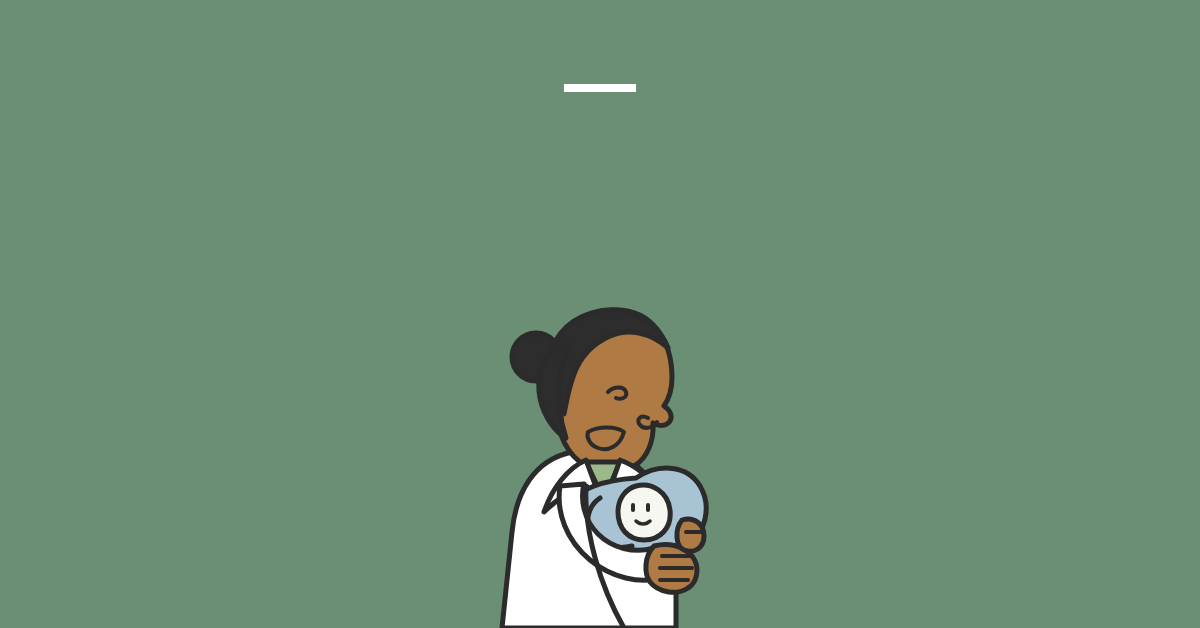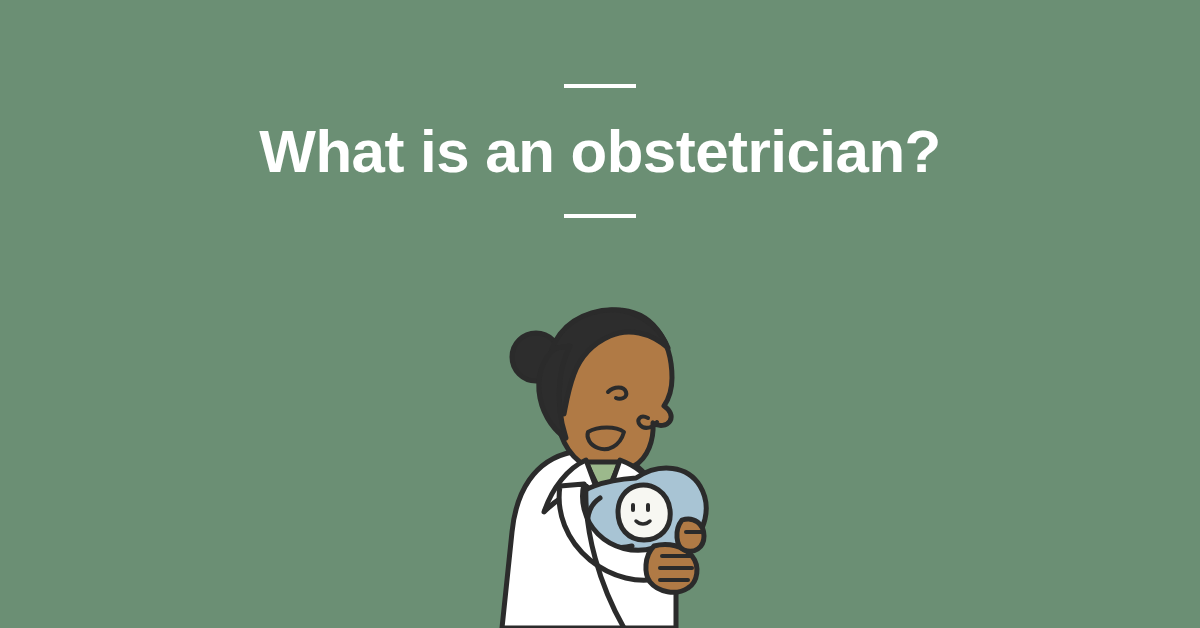--- a/index.html
+++ b/index.html
@@ -187,17 +187,16 @@
         <path d="M686 532 L 702 532" fill="none" stroke-width="4"></path>
 
         <path d="M586 486 C 584 532, 600 586, 624 628" fill="none" stroke-width="5"></path>
 
       </g>
     </svg>
   </div>
 
   <div id="header-block">
     <div class="rule"></div>
-    <h1 id="page-title">What is an obstetrician?</h1>
     <div class="rule"></div>
   </div>
 
 </div>
 
 </body></html>

